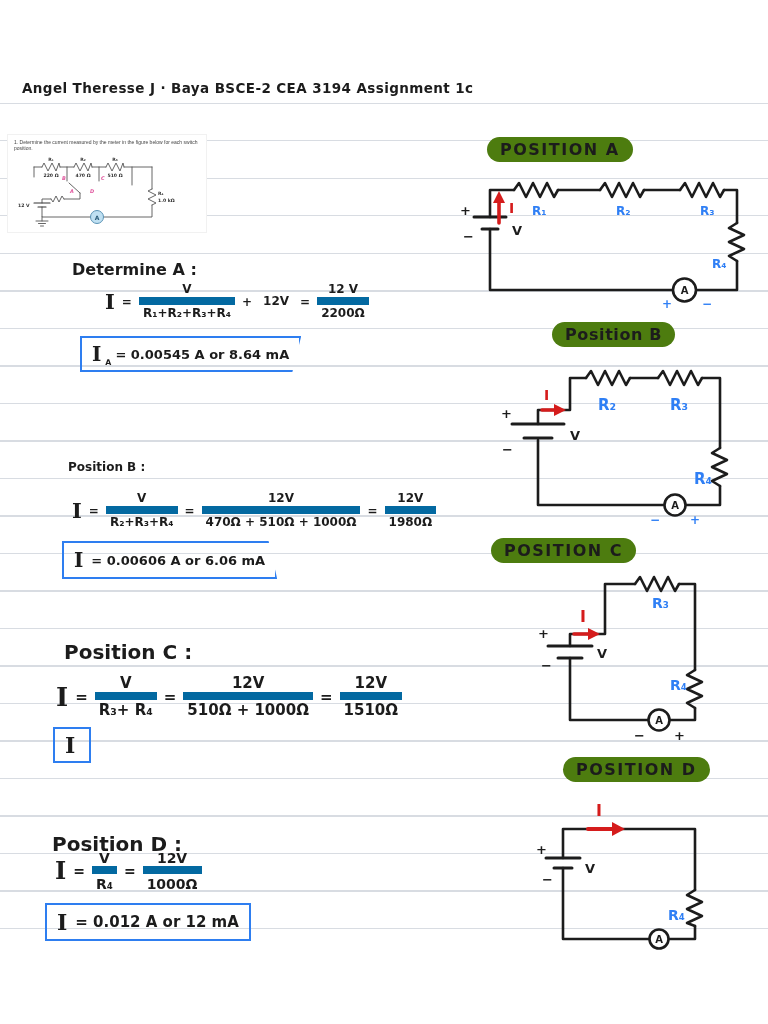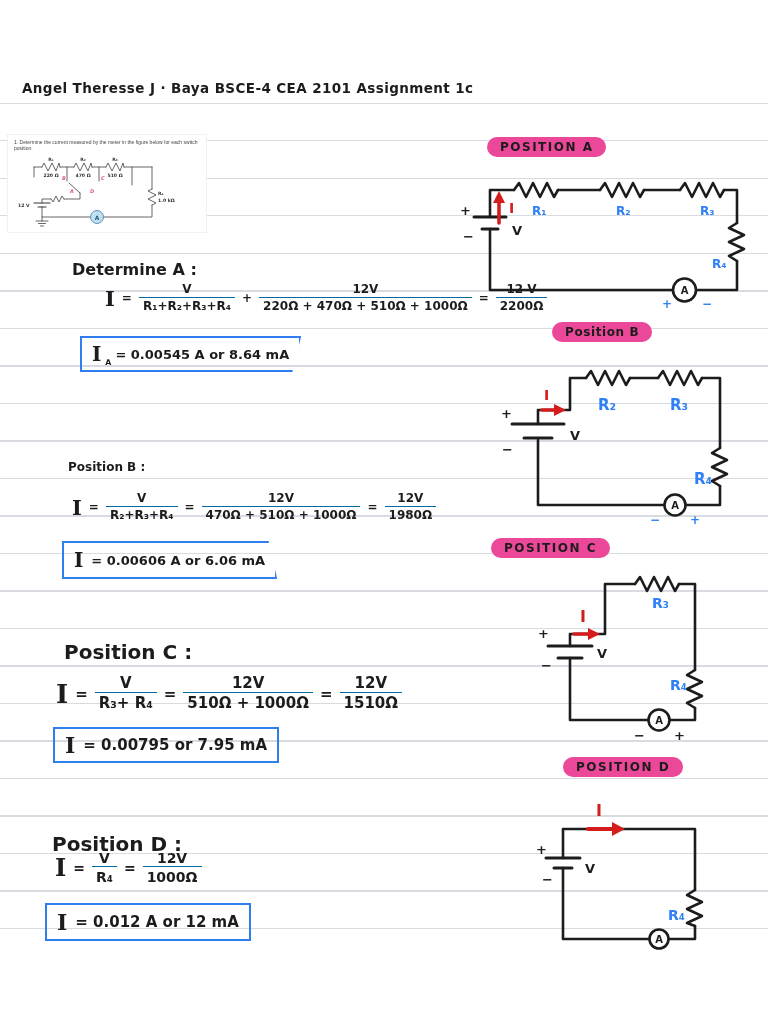--- a/index.html
+++ b/index.html
@@ -14,47 +14,47 @@
   
   #problem-panel{left:8px;top:135px;width:198px;height:97px;background:#fff;box-shadow:0 0 0 1px #f1f1f1;}
   #problem-text{position:absolute;left:6px;top:4px;width:184px;font-size:5px;line-height:6px;
     font-family:"Liberation Sans",sans-serif;color:#444;font-weight:400;}
   #mini-figure{position:absolute;left:4px;top:20px;}
   
   .heading{font-weight:700;}
   .eq{display:flex;align-items:center;gap:7px;font-weight:700;white-space:nowrap;}
   .eqI{font-family:"DejaVu Serif",serif;font-weight:700;line-height:1;}
   .frac{display:inline-flex;flex-direction:column;align-items:center;line-height:1.15;}
-  .frac .den{border-top:1px solid #0369a1;padding:2px 4px 0 4px;}
+  .frac .den{border-top:8px solid #0369a1;padding:2px 4px 0 4px;}
   .frac .num{padding:0 4px;}
   .sz-s{font-size:12px;} .sz-s .eqI{font-size:21px;}
   .sz-m{font-size:14px;} .sz-m .eqI{font-size:24px;}
   .sz-l{font-size:15px;} .sz-l .eqI{font-size:26px;}
   .answer{border:2px solid #2e7ef0;display:flex;align-items:center;gap:4px;
     padding:3px 10px;font-weight:700;background:transparent;white-space:nowrap;}
   .answer .ans-i{font-family:"DejaVu Serif",serif;font-weight:700;}
   .answer sub{font-size:.6em;align-self:flex-end;}
   .slant-r{clip-path:polygon(0 0,96% 0,100% 100%,0 100%);}
   .slant-l{clip-path:polygon(0 0,100% 0,96% 100%,0 100%);}
   
-  .pill{background:#ec4899;border-radius:13px;padding:3px 13px;font-weight:700;
-    letter-spacing:1.5px;font-size:12px;white-space:nowrap;}
+  .pill{background:#4d7c0f;border-radius:13px;padding:3px 13px;font-weight:700;
+    letter-spacing:1.5px;font-size:16px;white-space:nowrap;}
   
   svg text{font-family:"DejaVu Sans",sans-serif;font-weight:700;}
   svg .bluelab{fill:#2f7ff5;font-size:12px;}
   svg .blacklab{fill:#1c1c1c;font-size:13px;}
   svg .redlab{fill:#d51c1c;font-size:14px;}
   svg .mtxt{fill:#1c1c1c;font-size:10px;}
 </style>
 </head>
 <body>
 
 <div id="rules" class="abs"></div>
 
-<div id="header" class="abs">Angel Theresse  J · Baya  BSCE-4      CEA 2101  Assignment 1c</div>
+<div id="header" class="abs">Angel Theresse  J · Baya  BSCE-2      CEA 3194  Assignment 1c</div>
 
 <div id="problem-panel" class="abs">
   <div id="problem-text">1.  Determine the current measured by the meter in the figure below for each switch position.</div>
   <svg id="mini-figure" width="190" height="74" viewBox="0 0 190 74">
     <g stroke="#555" stroke-width="0.9" fill="none" stroke-linecap="round">
       <path d="M22,12 H30 M48,12 H62 M80,12 H94 M112,12 H140"></path>
       <polyline points="30,12 32,8 36,16 40,8 44,16 47,8 48,12"></polyline>
       <polyline points="62,12 64,8 68,16 72,8 76,16 79,8 80,12"></polyline>
       <polyline points="94,12 96,8 100,16 104,8 108,16 111,8 112,12"></polyline>
       <path d="M22,12 V22 M55,12 V26 M87,12 V26 M120,12 V30"></path>
@@ -97,21 +97,20 @@
 <div class="abs eq sz-s" style="left:105px;top:283px;">
   <span class="eqI">I</span>
   <span>=</span>
   <span class="frac">
     <span class="num">V</span>
     <span class="den">R₁+R₂+R₃+R₄</span>
   </span>
   <span>+</span>
   <span class="frac">
     <span class="num">12V</span>
-    <span class="den">220Ω + 470Ω + 510Ω + 1000Ω</span>
   </span>
   <span>=</span>
   <span class="frac">
     <span class="num">12 V</span>
     <span class="den">2200Ω</span>
   </span>
 </div>
 <div class="abs answer slant-l sz-s" style="left:80px;top:336px;height:26px;font-size:13px;">
   <span class="ans-i" style="font-size:20px;">I</span>
     <sub>A</sub>
@@ -223,21 +222,20 @@
   </span>
   <span>=</span>
   <span class="frac">
     <span class="num">12V</span>
     <span class="den">1510Ω</span>
   </span>
 </div>
 <div class="abs answer" style="left:53px;top:727px;height:26px;font-size:15px;">
   <span class="ans-i" style="font-size:22px;">I</span>
     <sub></sub>
-  <span>=  0.00795  or  7.95 mA</span>
 </div>
 
 <div class="abs pill" style="left:491px;top:538px;">POSITION C</div>
 <svg class="abs" style="left:510px;top:562px;" width="235" height="190" viewBox="0 0 235 190">
   <g stroke="#1c1c1c" stroke-width="2.6" fill="none" stroke-linecap="round" stroke-linejoin="round">
     <path d="M60,84 V72 H95 V22 H125"></path>
     <polyline points="125,22 130,15 137,29 144,15 151,29 158,15 165,29 169,22"></polyline>
     <path d="M169,22 H185 V108"></path>
     <polyline points="185,108 177,113 192,120 177,127 192,134 177,141 185,146"></polyline>
     <path d="M185,146 V158 H160"></path>

